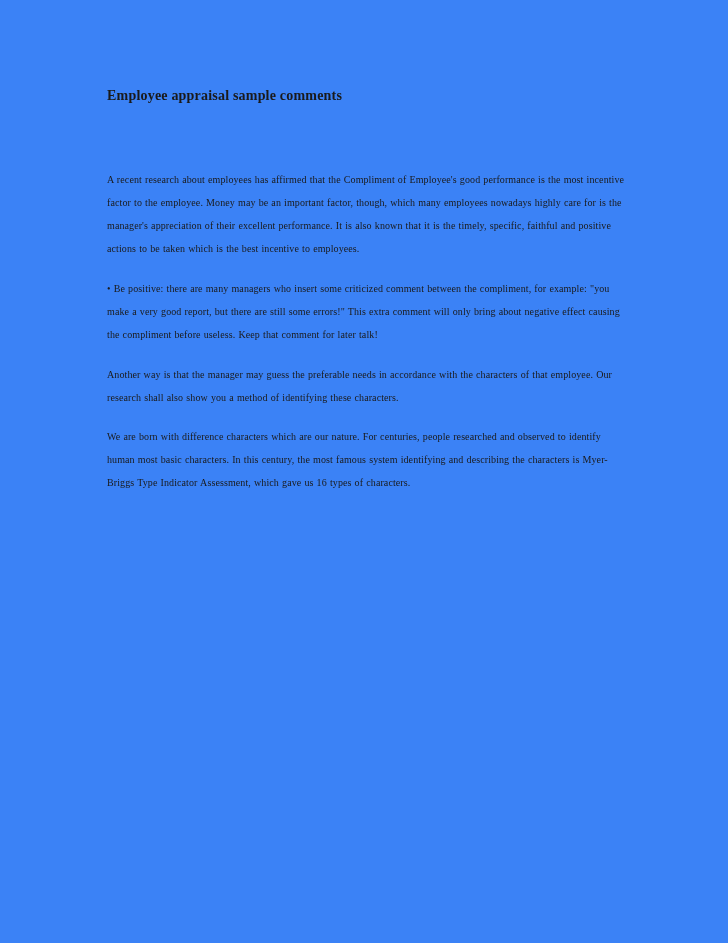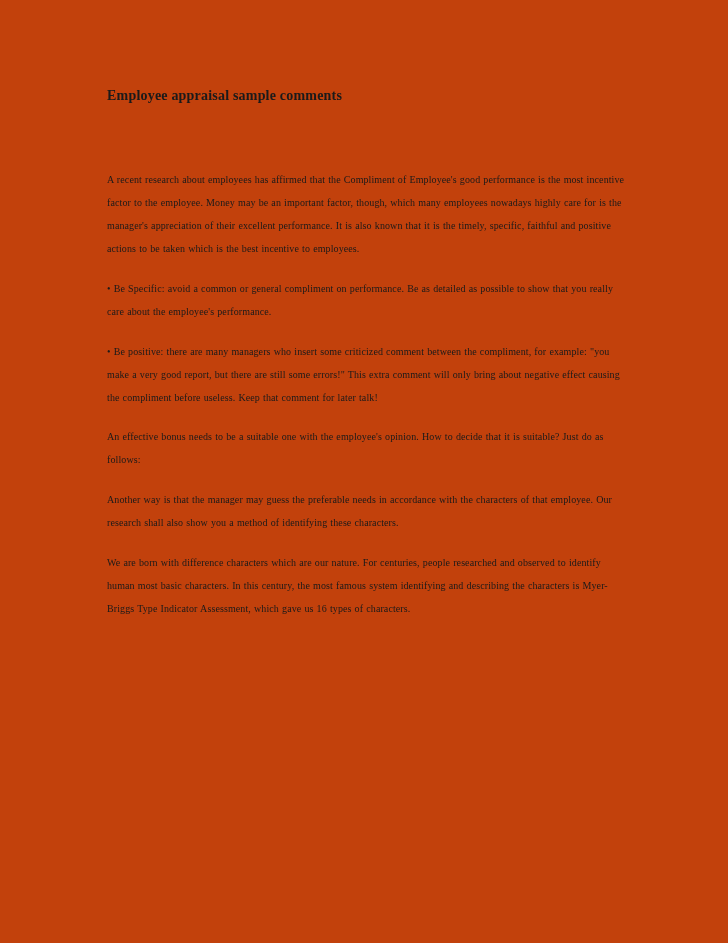--- a/index.html
+++ b/index.html
@@ -4,21 +4,21 @@
 <style>
   html, body {
     margin: 0;
     padding: 0;
     background: #ffffff;
   }
   .page {
     position: relative;
     width: 728px;
     height: 943px;
-    background: #c2410c;
+    background: #3b82f6;
     box-sizing: border-box;
     padding: 87px 101px 0 107px;
     font-family: "Liberation Serif", "DejaVu Serif", serif;
     color: #1a1a1a;
     overflow: hidden;
   }
   .doc-title {
     font-size: 14px;
     font-weight: bold;
     line-height: 17px;
@@ -35,19 +35,17 @@
   }
 </style>
 </head>
 <body>
 
 <div class="page">
   <h1 class="doc-title">Employee appraisal sample comments</h1>
 
   <div class="doc-body">
     <p>A recent research about employees has affirmed that the Compliment of Employee's good performance is the most incentive factor to the employee. Money may be an important factor, though, which many employees nowadays highly care for is the manager's appreciation of their excellent performance. It is also known that it is the timely, specific, faithful and positive actions to be taken which is the best incentive to employees.</p>
-    <p>• Be Specific: avoid a common or general compliment on performance. Be as detailed as possible to show that you really care about the employee's performance.</p>
     <p>• Be positive: there are many managers who insert some criticized comment between the compliment, for example: "you make a very good report, but there are still some errors!" This extra comment will only bring about negative effect causing the compliment before useless. Keep that comment for later talk!</p>
-    <p>An effective bonus needs to be a suitable one with the employee's opinion. How to decide that it is suitable? Just do as follows:</p>
     <p>Another way is that the manager may guess the preferable needs in accordance with the characters of that employee. Our research shall also show you a method of identifying these characters.</p>
     <p>We are born with difference characters which are our nature. For centuries, people researched and observed to identify human most basic characters. In this century, the most famous system identifying and describing the characters is Myer-Briggs Type Indicator Assessment, which gave us 16 types of characters.</p>
   </div>
 </div>
 
 </body></html>

